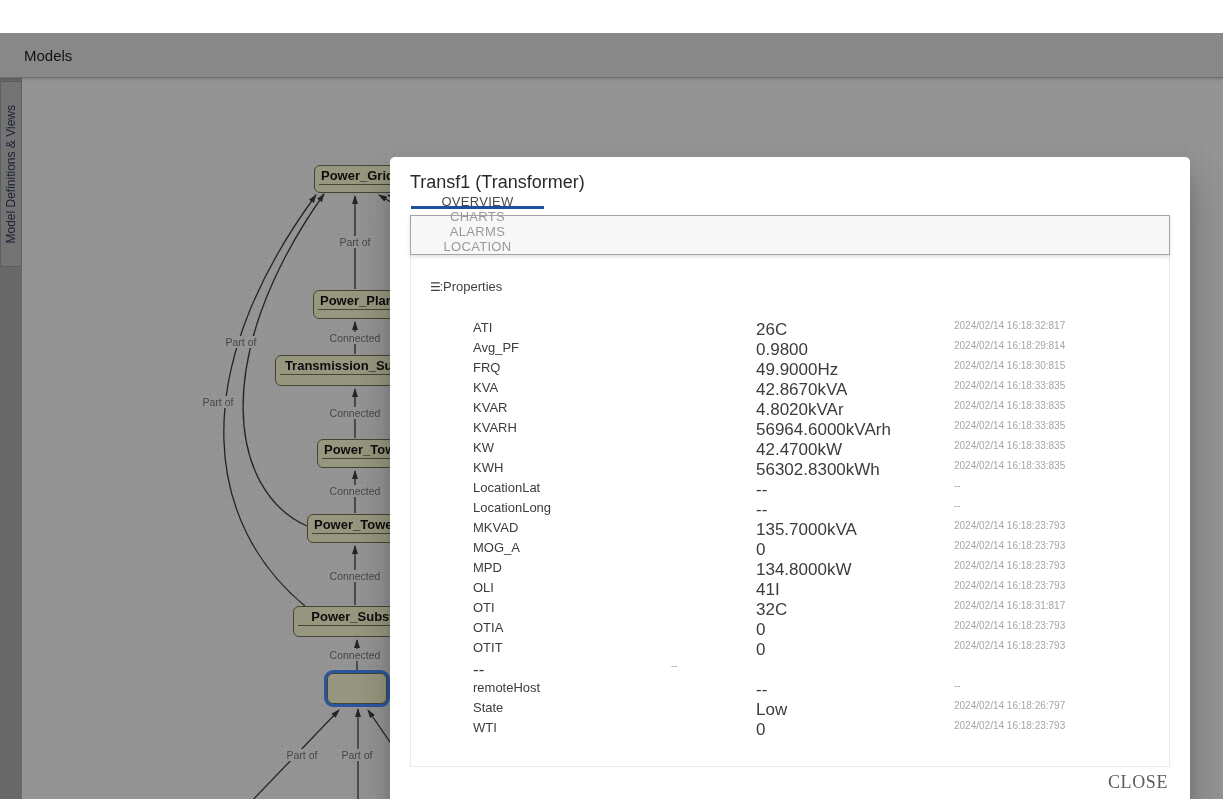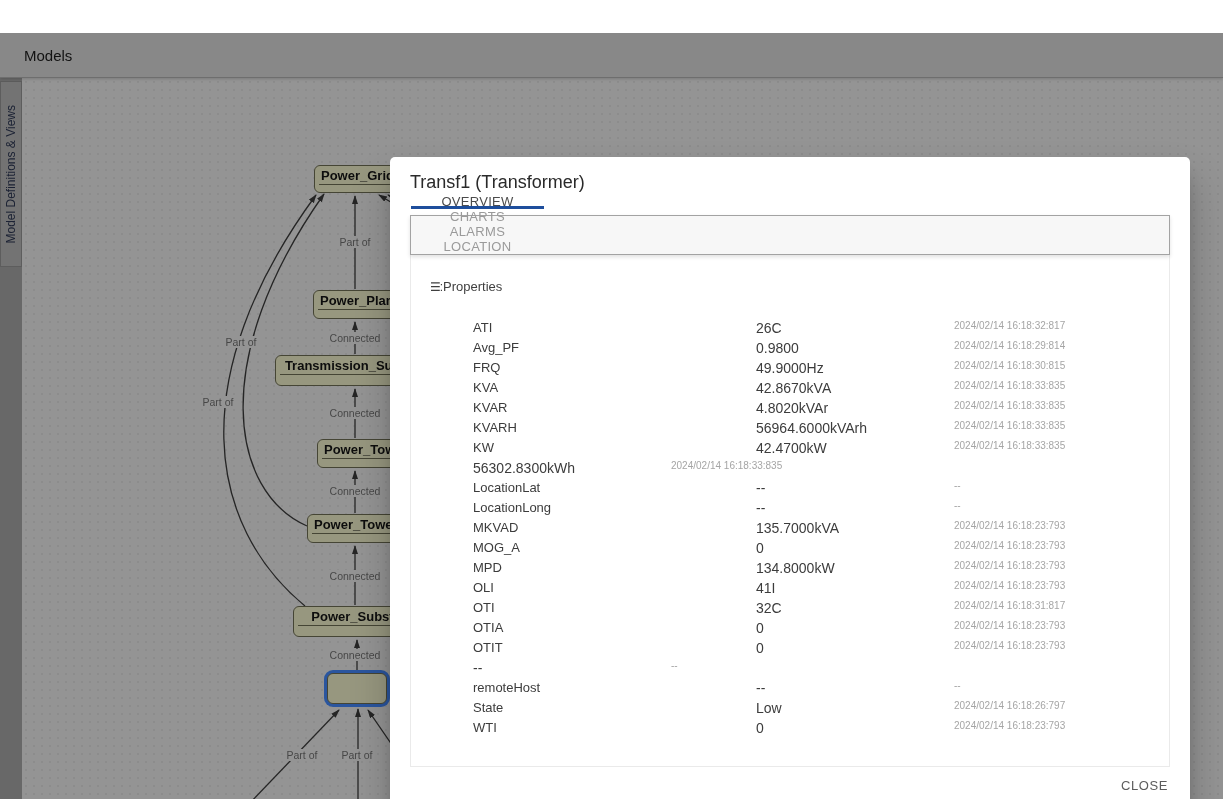--- a/index.html
+++ b/index.html
@@ -43,24 +43,24 @@
   .tab { position:relative; width:133px; height:100%; display:flex; align-items:center; justify-content:center;
          font-size:13px; letter-spacing:.3px; color:#9a9a9a; cursor:pointer; }
   .tab.active { color:#4b4b4b; }
   .tab.active::after { content:""; position:absolute; left:0; right:0; bottom:0; height:3px; background:var(--accent); }
   .props-panel { border:1px solid #eaeaea; border-top:none; height:512px; overflow:hidden; background:#fff; }
   .props-head { display:flex; align-items:center; padding:24px 0 0 19px; margin-bottom:26px;
                 font-size:13px; color:#3f3f3f; }
   .props-head .picon { font-size:12px; color:#3f3f3f; margin-right:1px; letter-spacing:-1px; }
   .prow { display:flex; height:20px; padding-left:62px; }
   .pname { width:283px; font-size:13px; color:#3c3c3c; }
-  .pval  { width:198px; font-size:14px; color:#3c3c3c; }
+  .pval  { width:198px; font-size:17px; color:#3c3c3c; }
   .pts   { font-size:10px; color:#a5a5a5; }
-  .close-btn { position:absolute; right:14px; bottom:13px; font-size:13px; letter-spacing:.6px;
-               color:#5c5c5c; cursor:pointer; padding:6px 8px; }
+  .close-btn { position:absolute; right:14px; bottom:13px; font-size:18px; letter-spacing:.6px;
+               color:#5c5c5c; cursor:pointer; padding:6px 8px;font-family:Liberation Serif, serif; }
 </style>
 </head>
 <body>
 
 <div class="screen">
 
   <div class="topbar">
     <div class="apptitle">Models</div>
   </div>
 
@@ -200,20 +200,21 @@
             <span class="pname">KVARH</span>
             <span class="pval">56964.6000kVArh</span>
             <span class="pts">2024/02/14 16:18:33:835</span>
           </div>
             <div class="prow">
             <span class="pname">KW</span>
             <span class="pval">42.4700kW</span>
             <span class="pts">2024/02/14 16:18:33:835</span>
           </div>
             <div class="prow">
+            <span class="pname">KWH</span>
             <span class="pval">56302.8300kWh</span>
             <span class="pts">2024/02/14 16:18:33:835</span>
           </div>
             <div class="prow">
             <span class="pname">LocationLat</span>
             <span class="pval">--</span>
             <span class="pts">--</span>
           </div>
             <div class="prow">
             <span class="pname">LocationLong</span>

